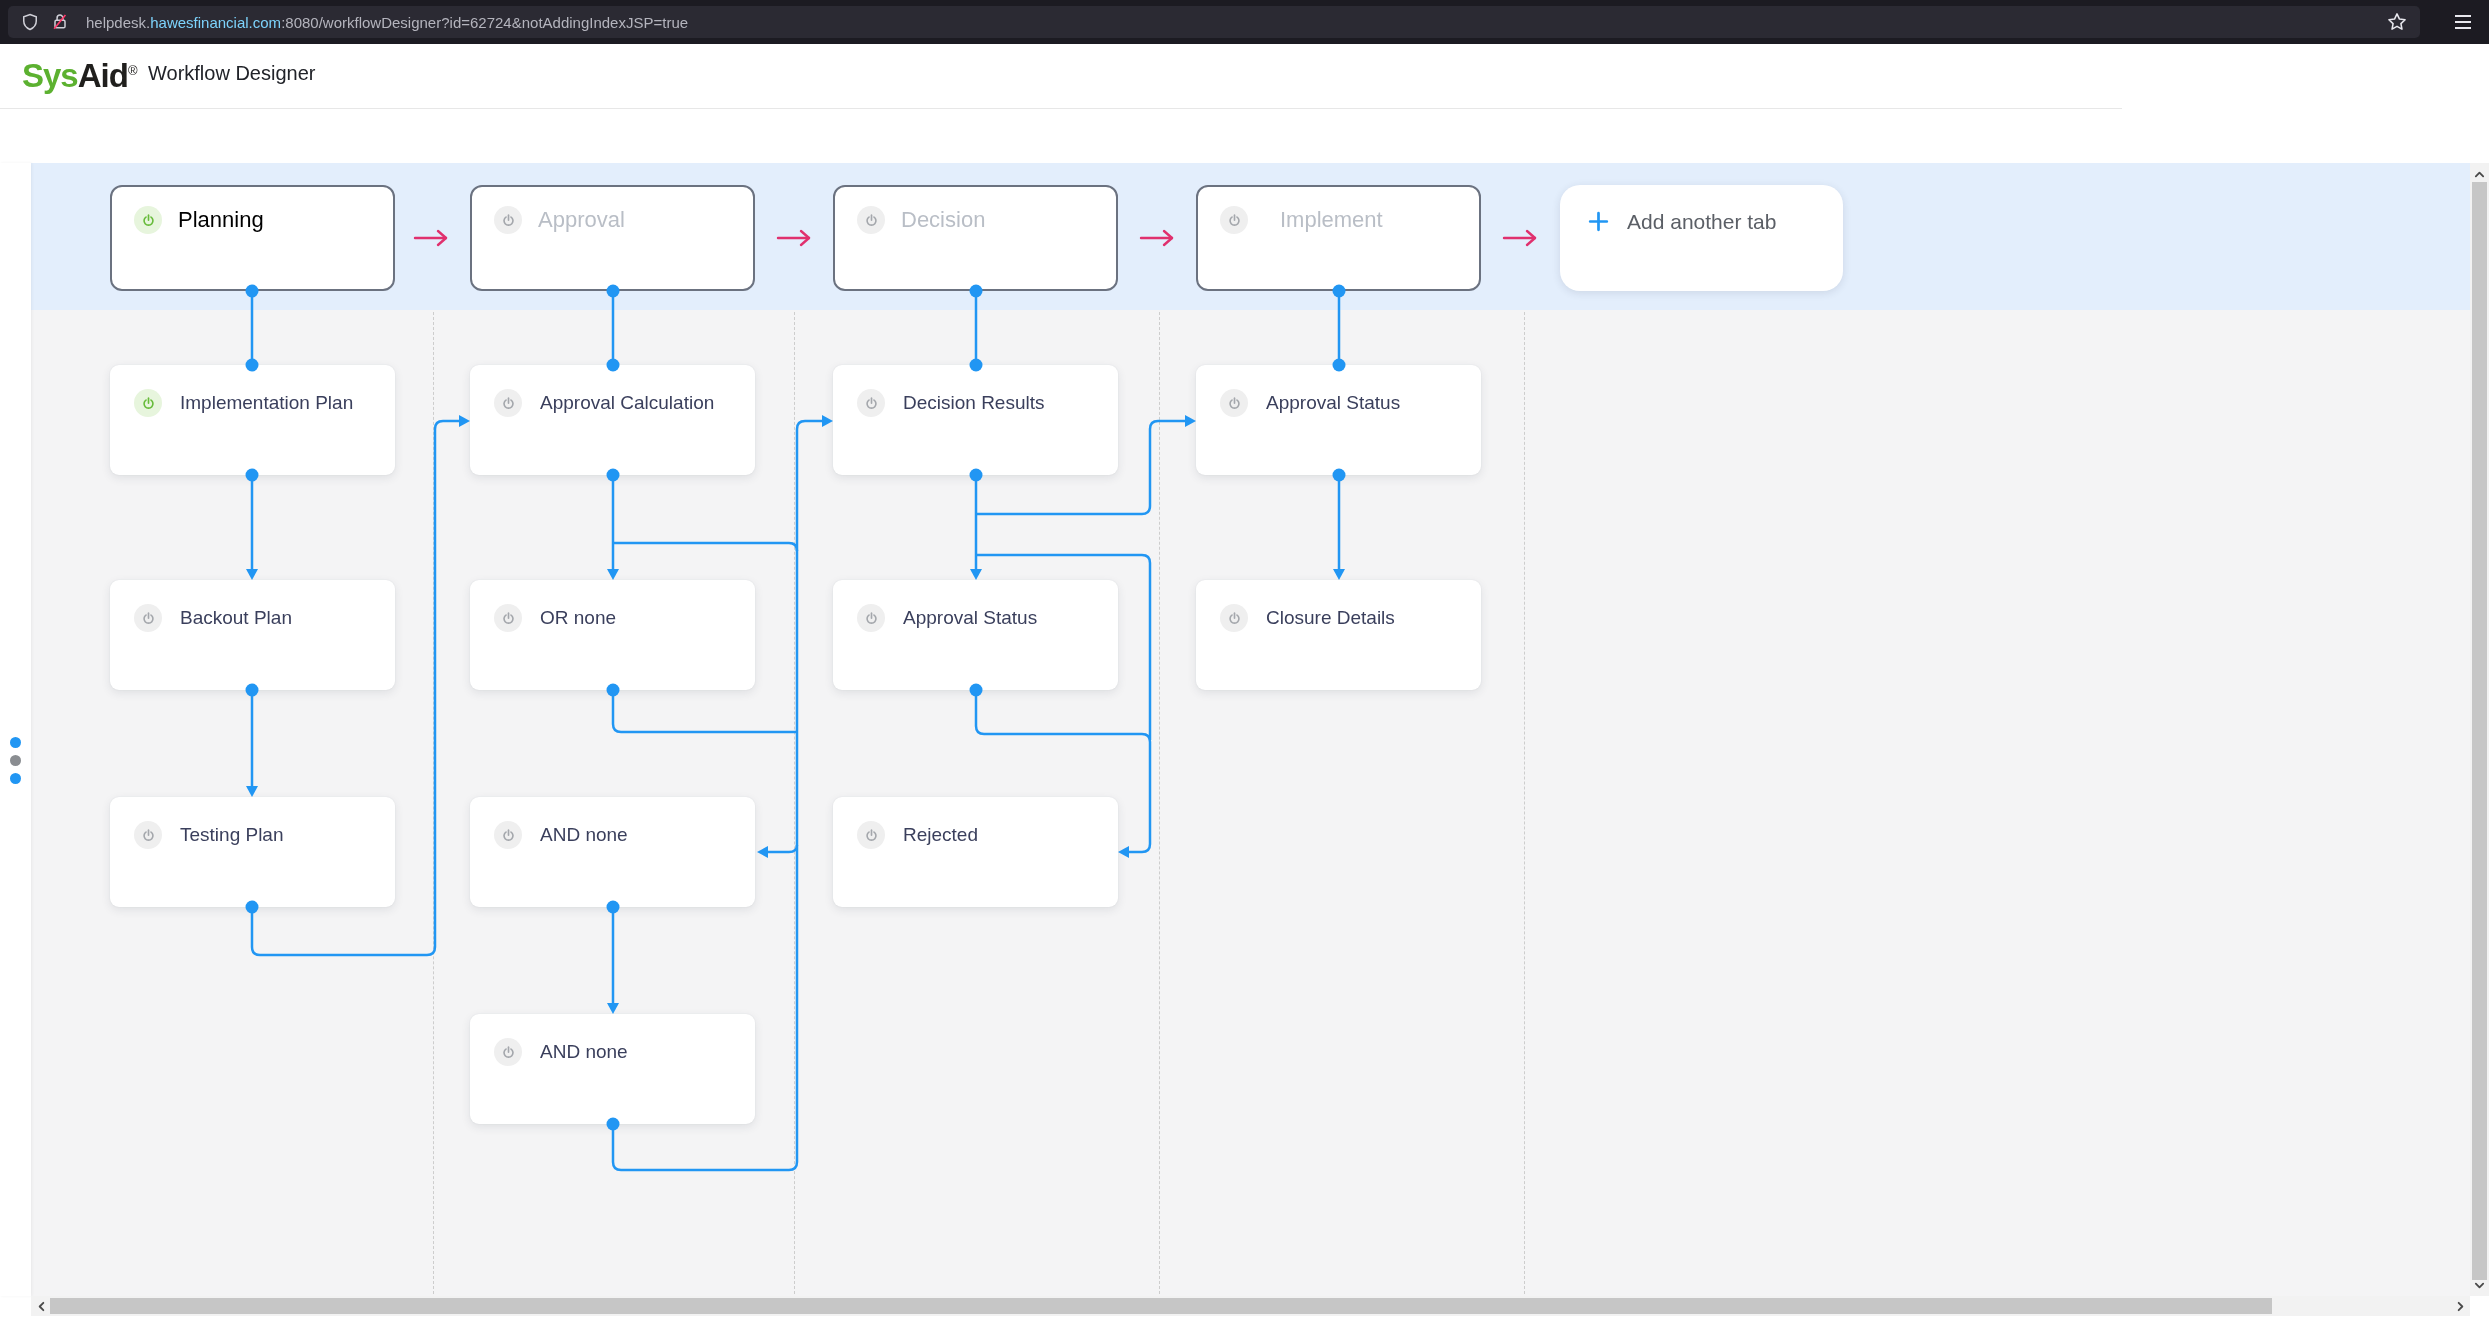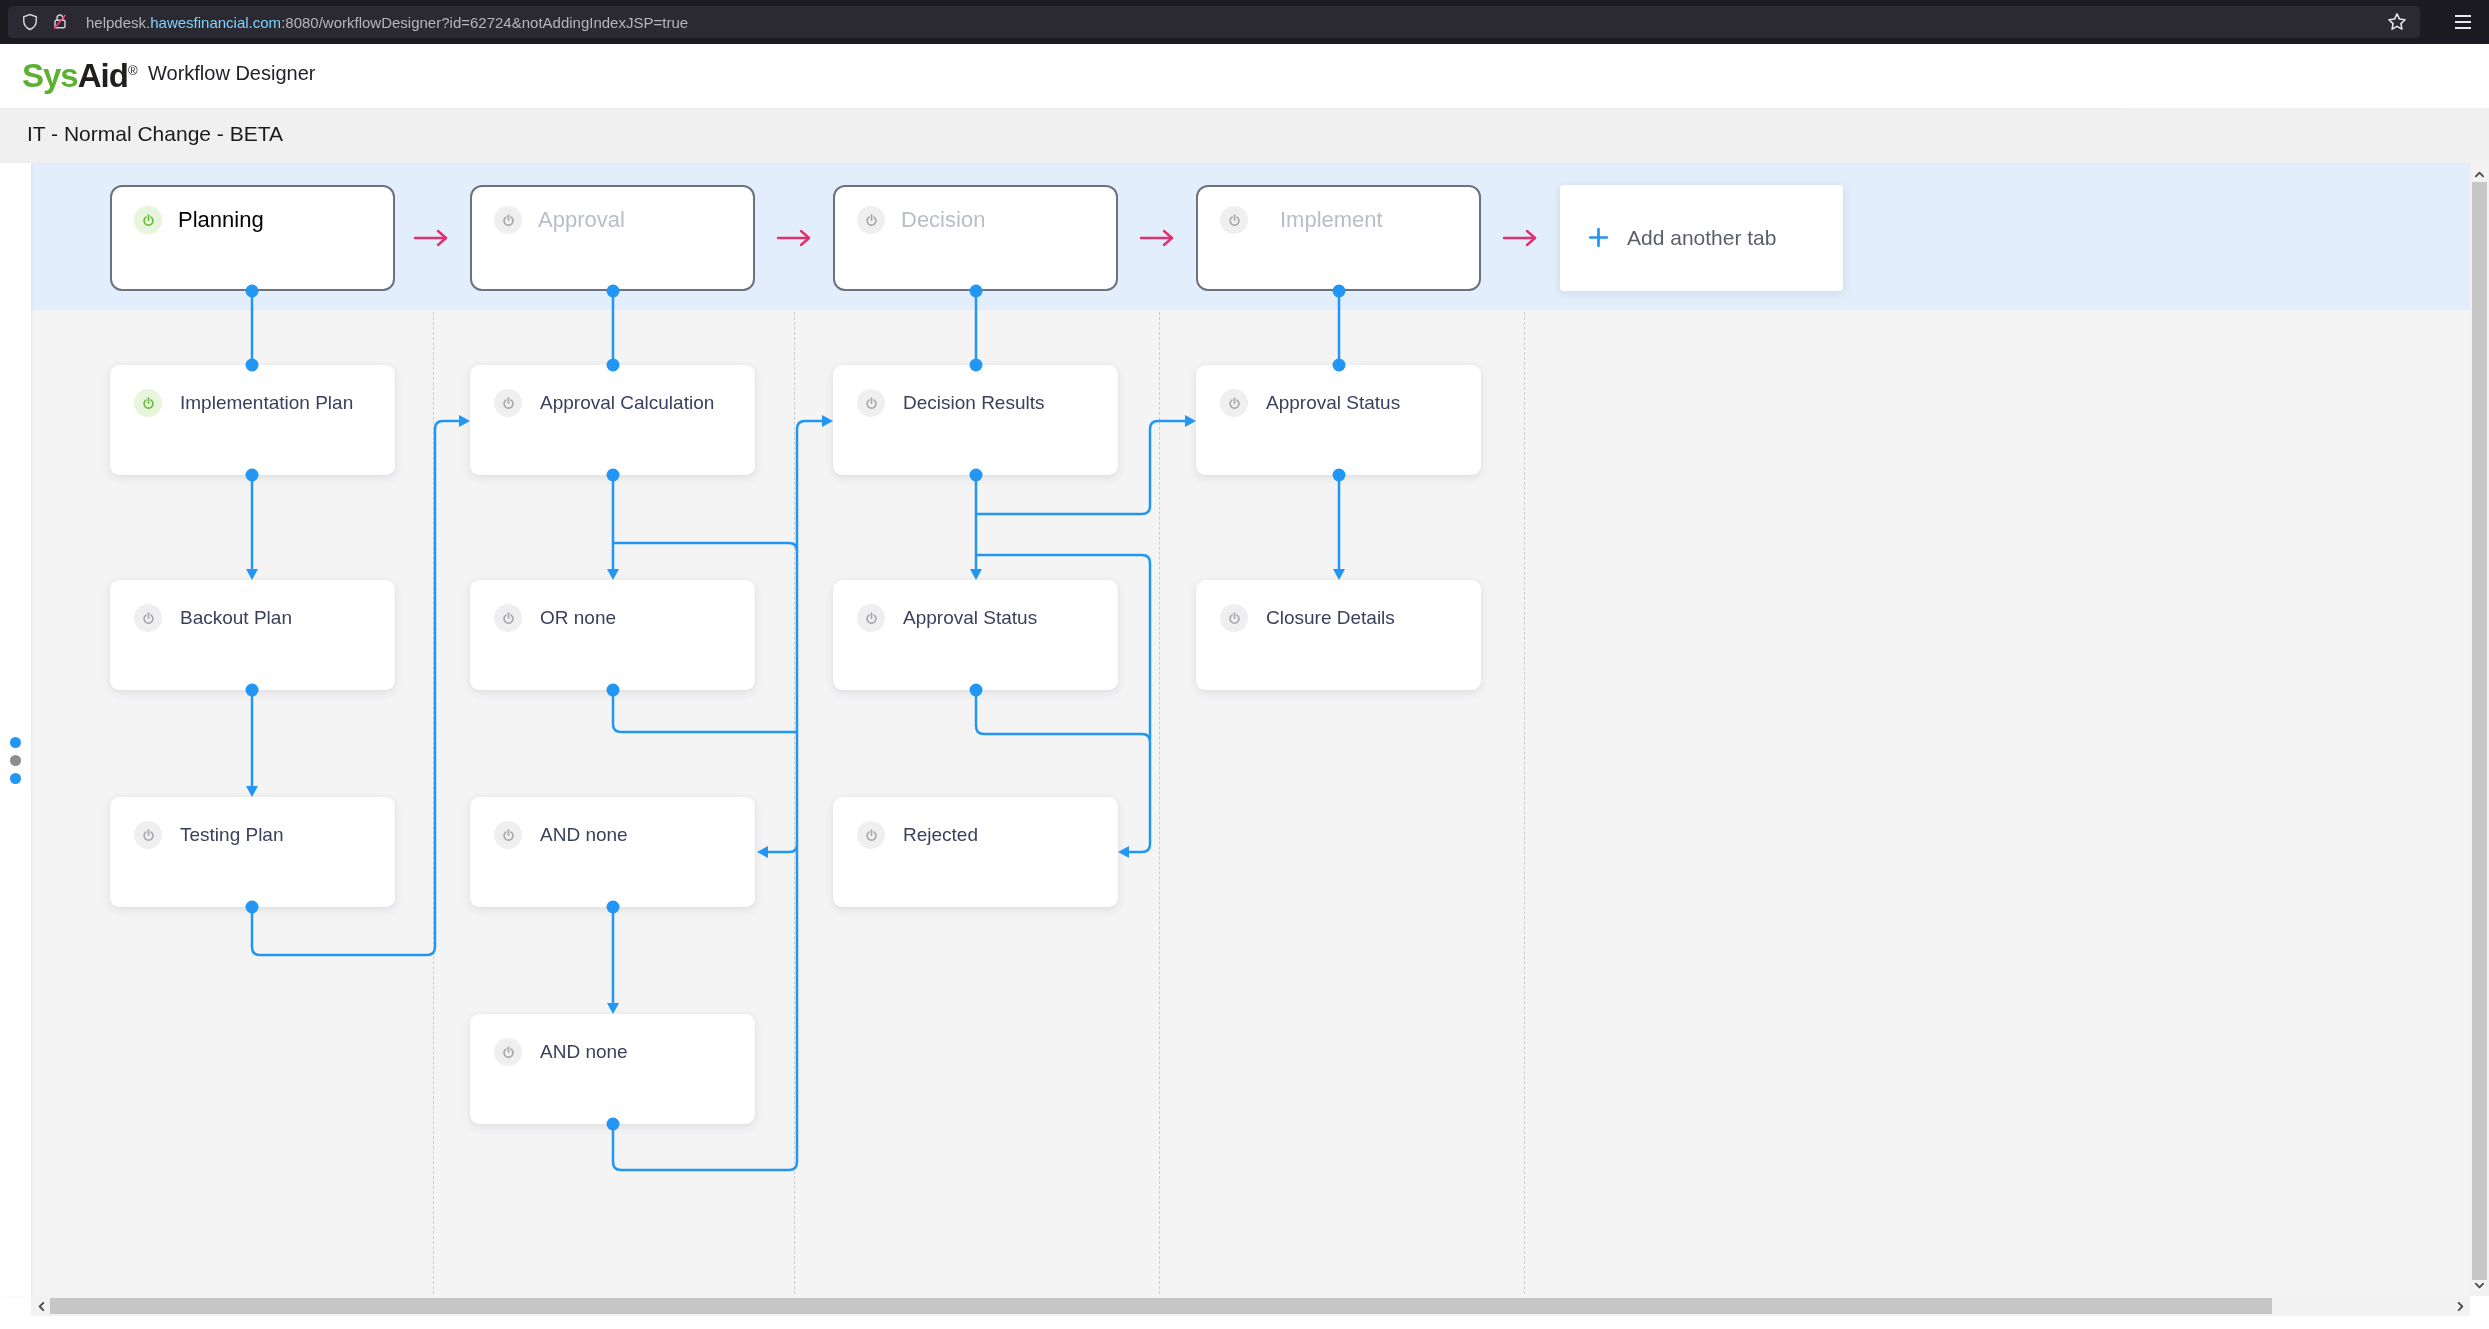--- a/index.html
+++ b/index.html
@@ -29,21 +29,21 @@
 
   
   #gutter{position:absolute;left:0;top:163px;width:31px;height:1133px;background:#fff;box-shadow:1px 0 3px rgba(0,0,0,.05);z-index:3;}
   #tabstrip{position:absolute;left:31px;top:163px;width:2439px;height:147px;background:#e3eefc;z-index:0;}
   #canvas{position:absolute;left:31px;top:310px;width:2439px;height:986px;background:#f4f4f5;z-index:0;}
   .separator{position:absolute;top:312px;height:982px;width:0;border-left:1px dashed #cdcdcd;z-index:1;}
 
   .tab{position:absolute;top:185px;width:285px;height:106px;background:#fff;border:2px solid #6b7280;border-radius:12px;box-sizing:border-box;display:flex;align-items:flex-start;padding:19px 0 0 22px;gap:16px;z-index:2;cursor:pointer;}
   .tab .label{font-size:22px;color:#000000;font-weight:500;line-height:28px;}
   .tab.inactive .label{color:#b9bec6;}
-  .addtab{position:absolute;top:185px;width:283px;height:106px;background:#fff;border-radius:4px;box-shadow:0 2px 8px rgba(40,50,70,.12);display:flex;align-items:flex-start;padding:40px 0 0 26px;gap:16px;z-index:2;box-sizing:border-box;cursor:pointer;}
+  .addtab{position:absolute;top:185px;width:283px;height:106px;background:#fff;border-radius:20px;box-shadow:0 2px 8px rgba(40,50,70,.12);display:flex;align-items:flex-start;padding:24px 0 0 26px;gap:16px;z-index:2;box-sizing:border-box;cursor:pointer;}
   .addtab .label{font-size:21px;color:#5b5f66;line-height:26px;}
   .plus svg{width:25px;height:25px;}
 
   .tabarrow{position:absolute;width:40px;height:22px;z-index:2;}
 
   .node{position:absolute;width:285px;height:110px;background:#fff;border-radius:9px;box-shadow:0 3px 10px rgba(40,50,70,.10),0 0 2px rgba(40,50,70,.07);display:flex;align-items:flex-start;padding:24px 0 0 24px;gap:18px;z-index:2;box-sizing:border-box;cursor:pointer;}
   .node .label{font-size:19px;color:#3a3f5c;font-weight:500;line-height:28px;}
 
   .picon{width:28px;height:28px;border-radius:50%;background:#efefef;color:#a4a7ac;display:flex;align-items:center;justify-content:center;flex:0 0 auto;}
   .picon svg{width:15px;height:15px;stroke:currentColor;stroke-width:2.6;fill:none;stroke-linecap:round;}
@@ -93,23 +93,20 @@
           <path d="M4 6h16M4 12h16M4 18h16"></path>
         </svg>
     </span>
   </div>
 
   <div id="appheader">
     <div id="logo"><span class="sys">Sys</span><span class="aid">Aid</span><span class="reg">®</span></div>
     <div id="apptitle">Workflow Designer</div>
   </div>
 
-  <div id="titlebar">
-    <div id="wfname">IT - Normal Change - BETA</div>
-  </div>
 
   <div id="tabstrip"></div>
   <div id="canvas"></div>
   <div id="gutter"></div>
   <div id="diagram">
       <div class="tab" style="left: 110px;">
         <span class="picon on">
           <svg viewBox="0 0 24 24">
             <path d="M12 3.4v8.2"></path>
             <path d="M8 6.5a7.1 7.1 0 1 0 8 0"></path>

